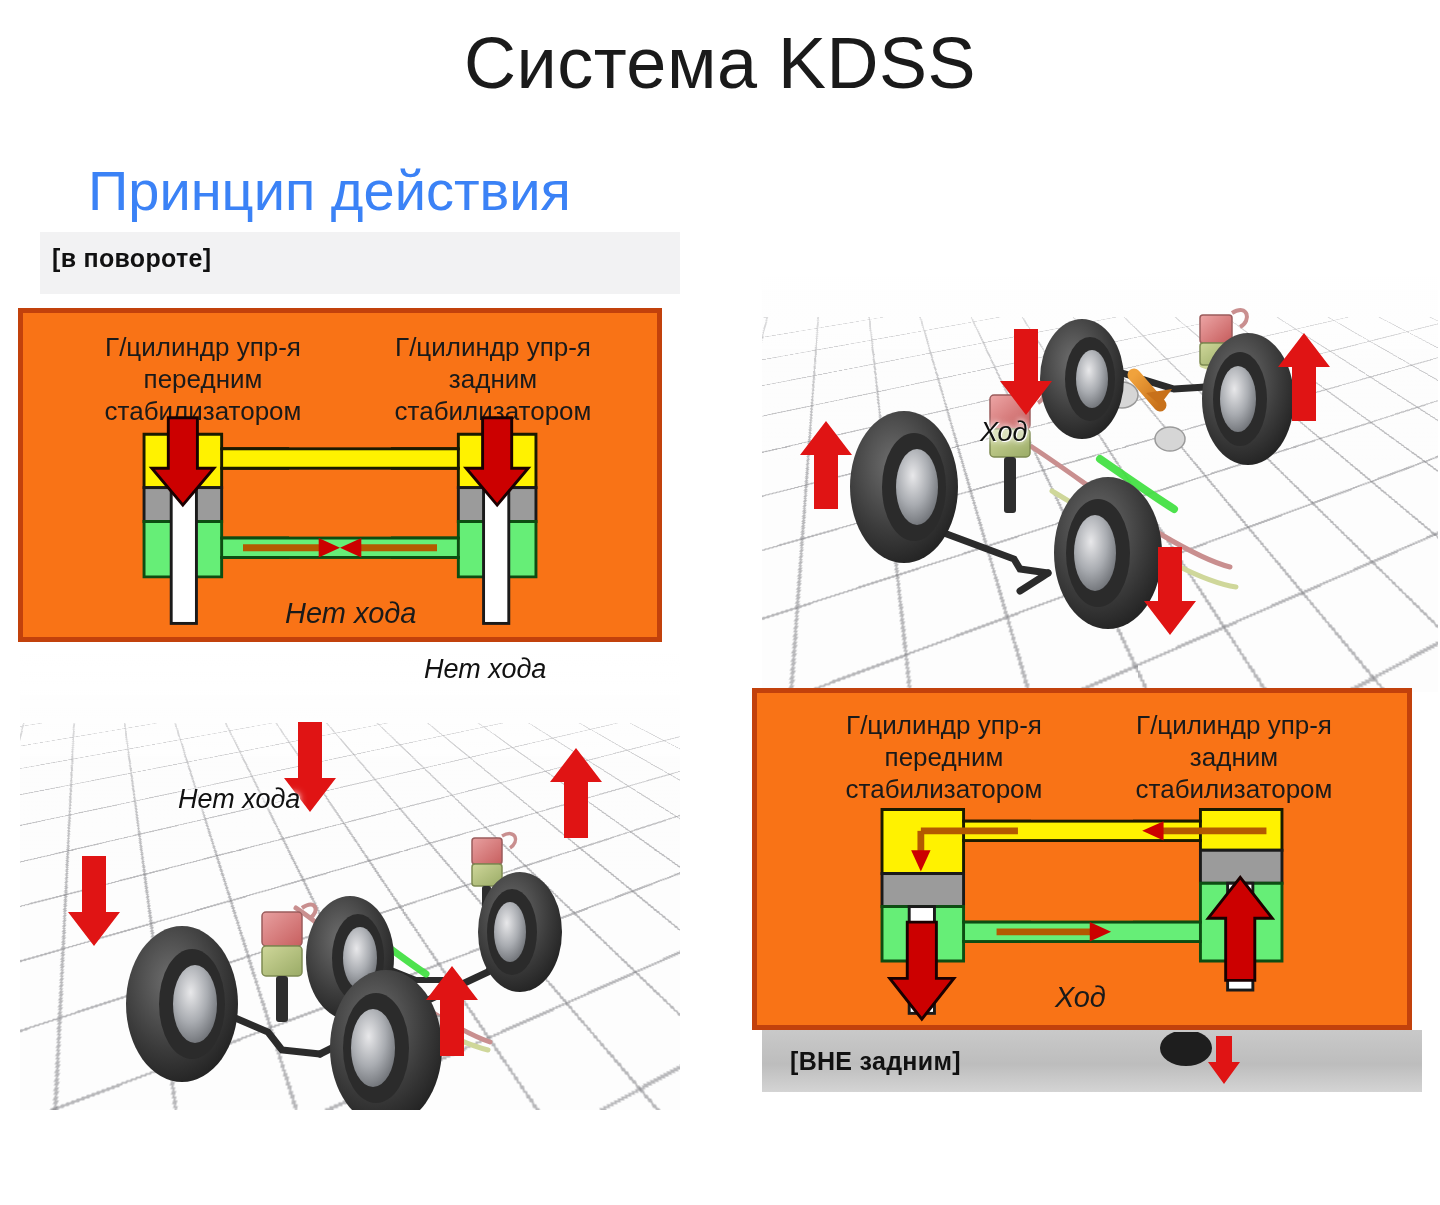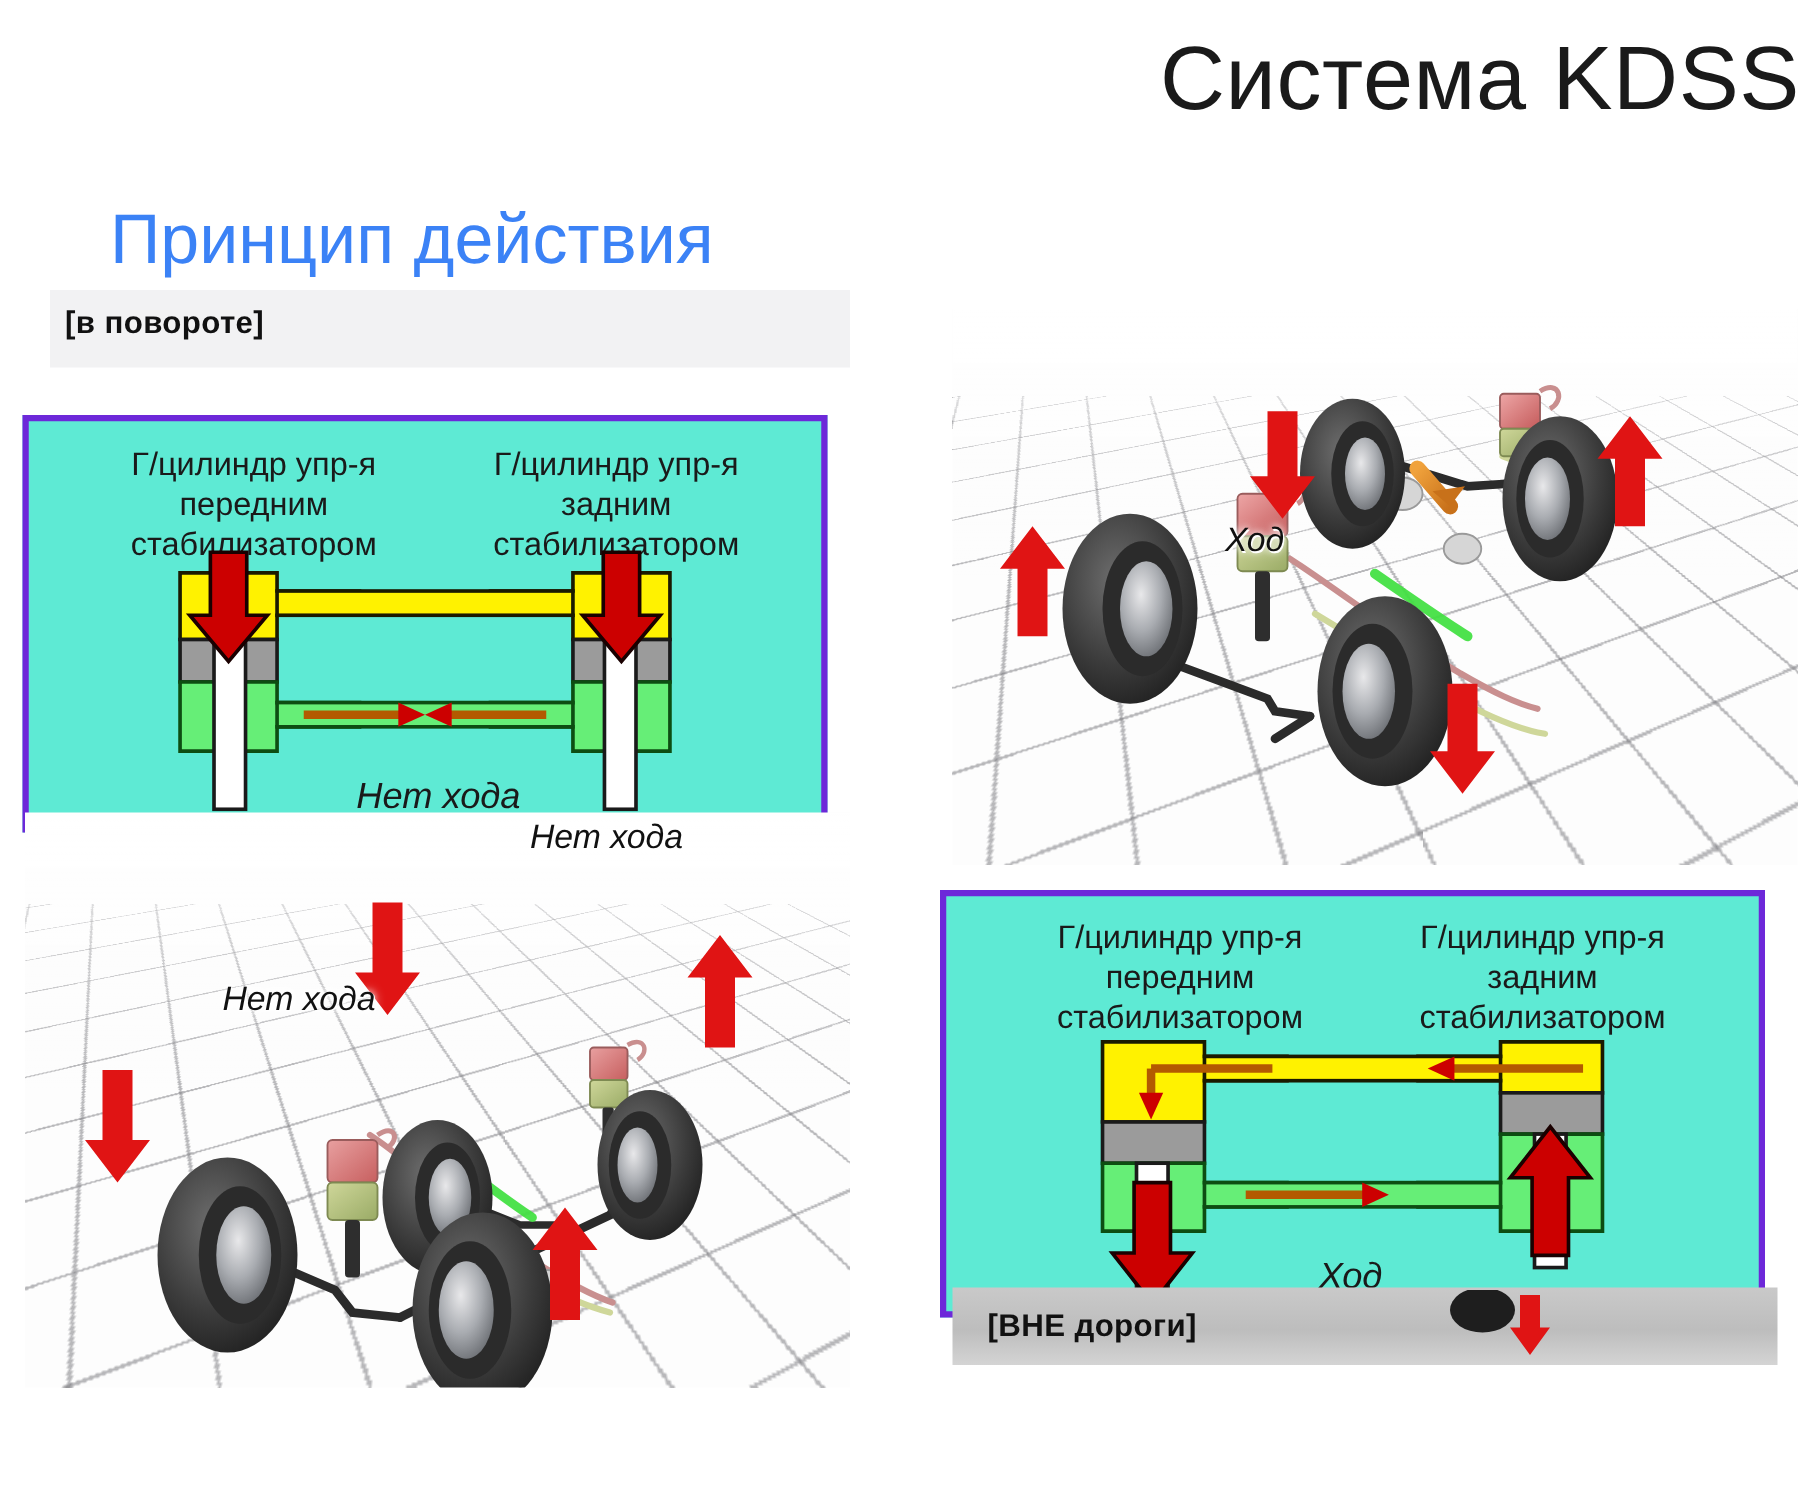--- a/index.html
+++ b/index.html
@@ -14,21 +14,21 @@
     font-family: "Liberation Sans", sans-serif;
     overflow: hidden;
   }
 
   
   .slide-title {
     position: absolute;
     left: 0;
     top: 26px;
     width: 1440px;
-    text-align: right;
+    text-align: center;
     font-size: 72px;
     font-weight: 400;
     color: #1a1a1a;
     letter-spacing: 0.5px;
     line-height: 1.05;
   }
   .slide-subtitle {
     position: absolute;
     left: 88px;
     top: 160px;
@@ -69,23 +69,22 @@
     top: 1030px;
     width: 660px;
     height: 62px;
     background: linear-gradient(180deg,#c9c9c9 0%, #bdbdbd 55%, #d4d4d4 100%);
   }
 
   
   .panel {
     position: absolute;
     box-sizing: border-box;
-    background: #5eead4;
-    border: 5px solid #6d28d9;
-    margin-top: 24px;
+    background: #f97316;
+    border: 5px solid #c2410c;
   }
 
   
   .schem {
     position: absolute;
     left: 0; top: 0;
     width: 100%; height: 100%;
   }
   .cyl-label {
     position: absolute;
@@ -437,13 +436,13 @@
   </svg>
 
   <div class="stroke-label" style="left:298px; top:288px;">Ход</div>
 </div>
 
 <div class="tag-strip-bottom"></div>
 <svg style="position:absolute;left:1160px;top:1032px;width:80px;height:62px;" viewBox="0 0 80 62">
   <ellipse cx="26" cy="16" rx="26" ry="18" fill="#1e1e1e"></ellipse>
   <polygon points="56,4 72,4 72,30 80,30 64,52 48,30 56,30" fill="#E01414"></polygon>
 </svg>
-<div class="mode-tag" id="tag-offroad">[ВНЕ дороги]</div>
+<div class="mode-tag" id="tag-offroad">[ВНЕ задним]</div>
 
 </body></html>

